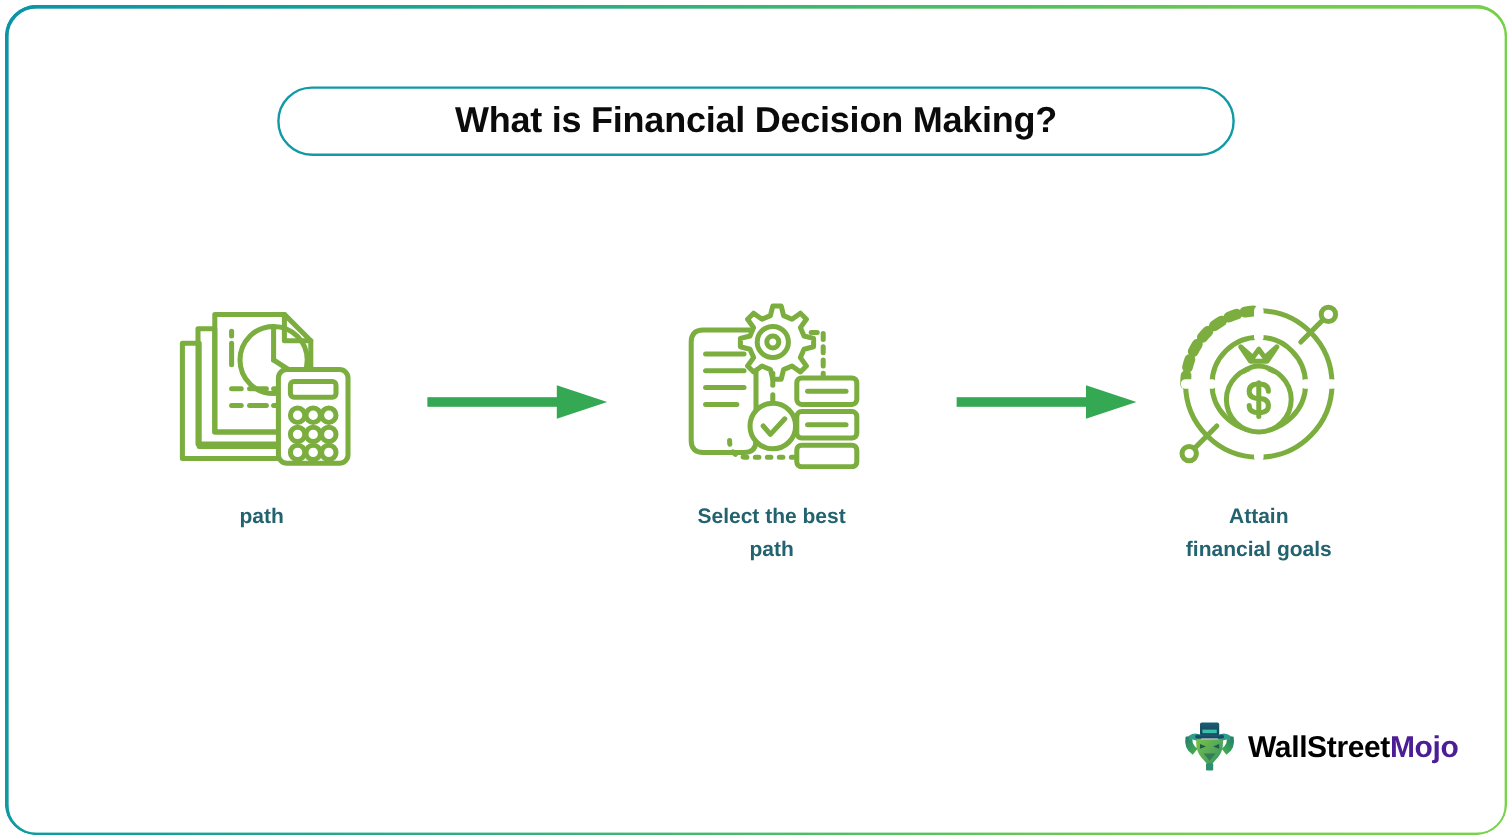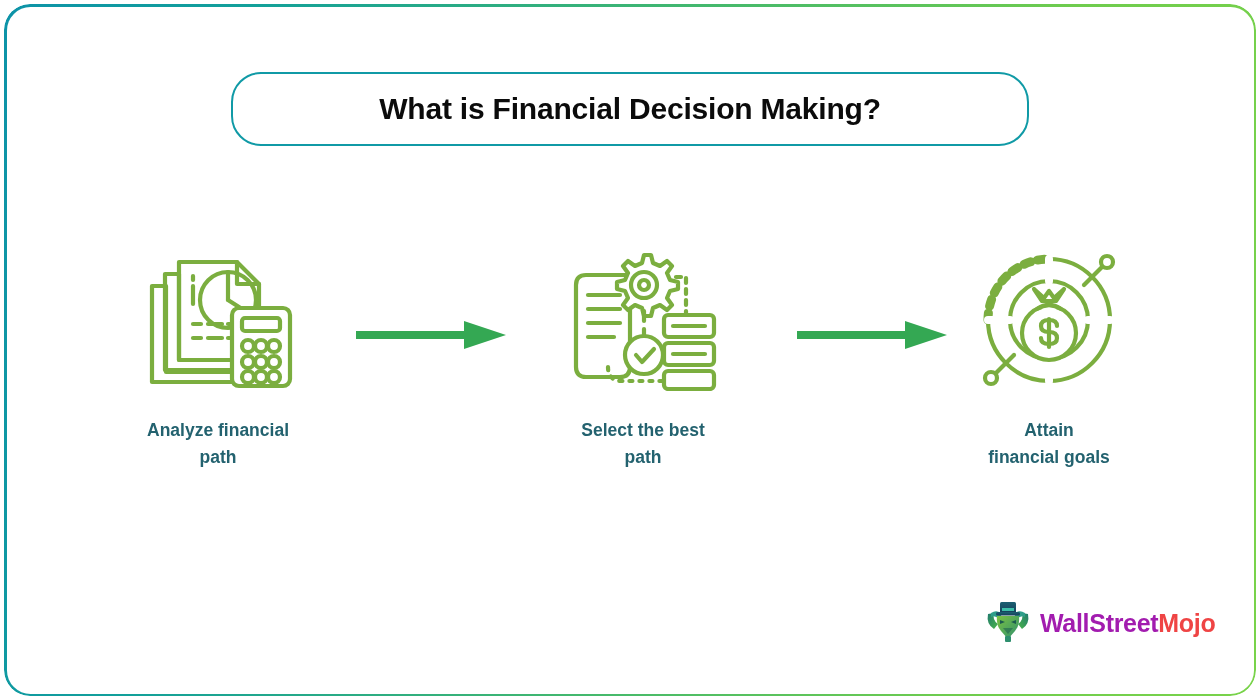--- a/index.html
+++ b/index.html
@@ -38,21 +38,21 @@
     mask-composite: exclude;
     pointer-events: none;
   }
 
   
   .title-pill {
     position: absolute;
     left: 231px;
     top: 72px;
     width: 798px;
-    height: 74px;
+    height: 58px;
     box-sizing: border-box;
     border: 2px solid #109aa6;
     border-radius: 30px;
     background: #ffffff;
     display: flex;
     align-items: center;
     justify-content: center;
   }
   .title-text {
     font-size: 30px;
@@ -110,22 +110,22 @@
     align-items: center;
     gap: 9px;
   }
   .logo-mark { flex: 0 0 auto; }
   .logo-word {
     font-size: 25px;
     font-weight: 700;
     letter-spacing: -0.3px;
     white-space: nowrap;
   }
-  .logo-word .w1 { color: #a21caf; }
-  .logo-word .w2 { color: #ef4444; }
+  .logo-word .w1 { color: #000000; }
+  .logo-word .w2 { color: #4c1d95; }
 </style>
 </head>
 <body>
 
 <div class="infographic">
 
   <div class="frame-border"></div>
 
   <div class="title-pill">
     <span class="title-text">What is Financial Decision Making?</span>
@@ -165,21 +165,20 @@
           <circle cx="136" cy="98" r="6"></circle>
           <circle cx="110" cy="114" r="6"></circle>
           <circle cx="123" cy="114" r="6"></circle>
           <circle cx="136" cy="114" r="6"></circle>
           <circle cx="110" cy="129" r="6"></circle>
           <circle cx="123" cy="129" r="6"></circle>
           <circle cx="136" cy="129" r="6"></circle>
         </svg>
       </div>
       <div class="step-label">
-        <div>Analyze financial</div>
         <div>path</div>
       </div>
     </div>
 
     <div class="step step-3">
       <div class="step-icon">
         <svg width="150" height="150" viewBox="0 0 150 150" fill="none" stroke="#7bae3f" stroke-width="4.2" stroke-linecap="round" stroke-linejoin="round">
 
           <path d="M75 14 A61 61 0 0 1 136 75"></path>
           <path d="M136 75 A61 61 0 0 1 75 136"></path>

